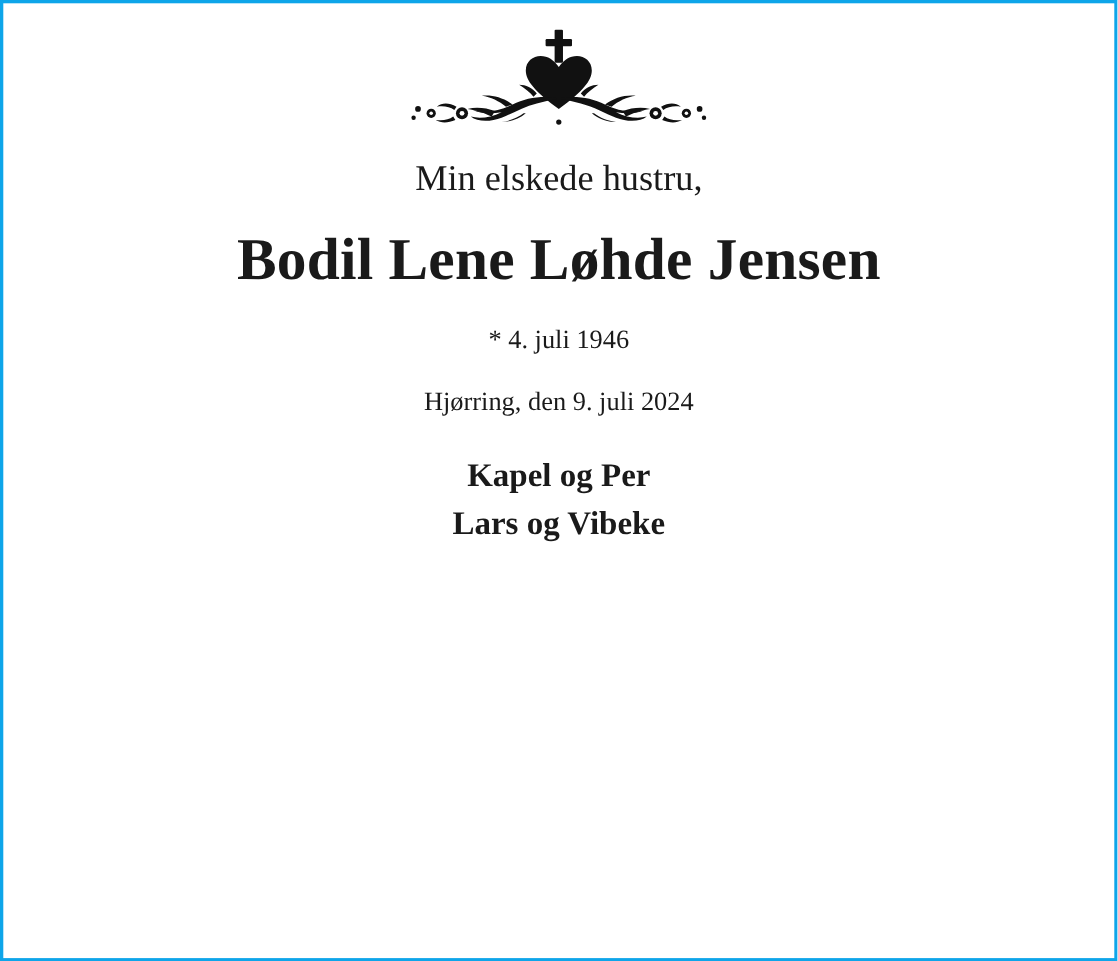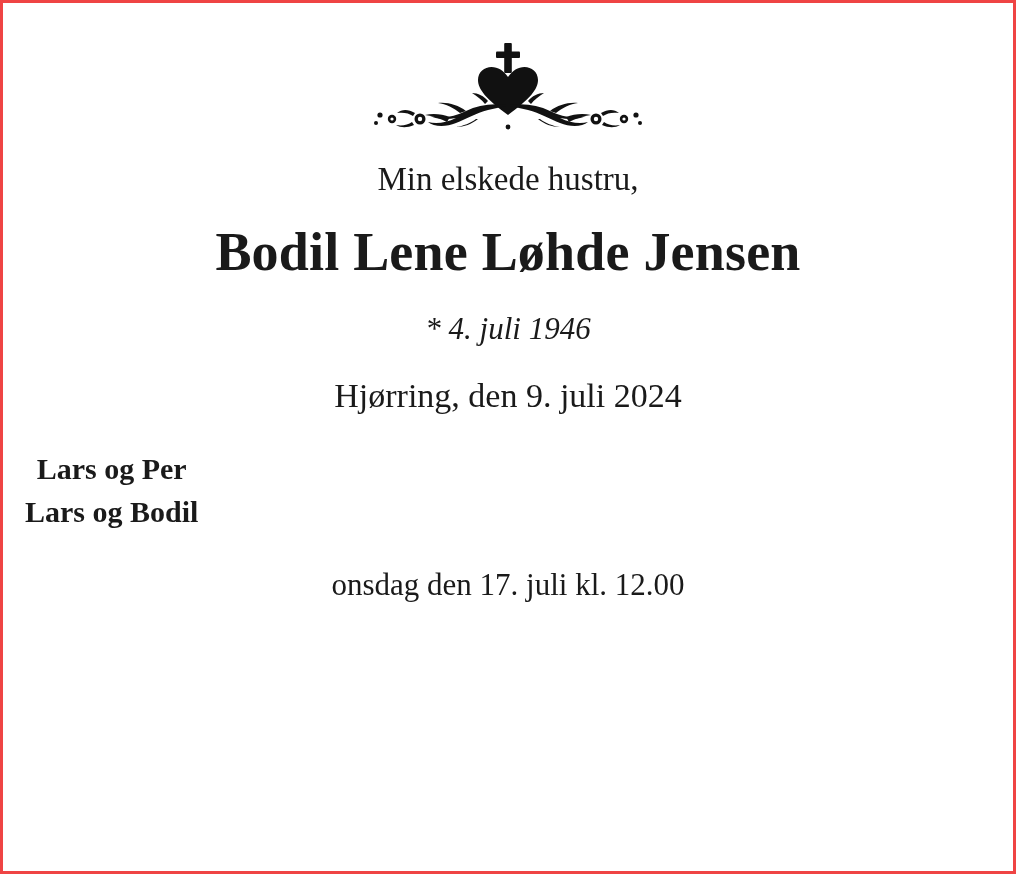--- a/index.html
+++ b/index.html
@@ -11,26 +11,26 @@
     width: 1016px;
     height: 874px;
     font-family: "Liberation Serif", serif;
     color: #1a1a1a;
     overflow: hidden;
   }
   .notice {
     box-sizing: border-box;
     width: 1016px;
     height: 874px;
-    border: 3px solid #ef4444;
+    border: 3px solid #0ea5e9;
     background: #ffffff;
-    padding: 28px 22px 16px 22px;
+    padding: 12px 22px 16px 22px;
     display: flex;
     flex-direction: column;
-    align-items: flex-start;
+    align-items: center;
   }
   .ornament {
     width: 100%;
     display: flex;
     justify-content: center;
     align-items: flex-start;
     margin-top: 8px;
     margin-bottom: 14px;
   }
   .ornament svg {
@@ -51,30 +51,29 @@
     margin-top: 4px;
   }
   .name {
     font-size: 54px;
     font-weight: bold;
     letter-spacing: 0.2px;
     margin-top: 22px;
     margin-bottom: 10px;
   }
   .born {
-    font-size: 31px;
+    font-size: 24px;
     margin-top: 16px;
-    font-style: italic;
   }
   .passed {
     font-size: 31px;
     margin-top: 28px;
   }
   .place {
-    font-size: 34px;
+    font-size: 24px;
     margin-top: 29px;
   }
   .survivors {
     margin-top: 32px;
     font-size: 30px;
     font-weight: bold;
     line-height: 1.42;
     text-align: center;
   }
   .survivors div {
@@ -144,21 +143,20 @@
   </div>
 
   <div class="line name">Bodil Lene Løhde Jensen</div>
 
   <div class="line born">* 4. juli 1946</div>
 
 
   <div class="line place">Hjørring, den 9. juli 2024</div>
 
   <div class="survivors">
-    <div>Lars og Per</div>
-    <div>Lars og Bodil</div>
+    <div>Kapel og Per</div>
+    <div>Lars og Vibeke</div>
   </div>
 
   <div class="line funeral">
-    <span class="f2">onsdag den 17. juli kl. 12.00</span>
   </div>
 
 </div>
 
 </body></html>

